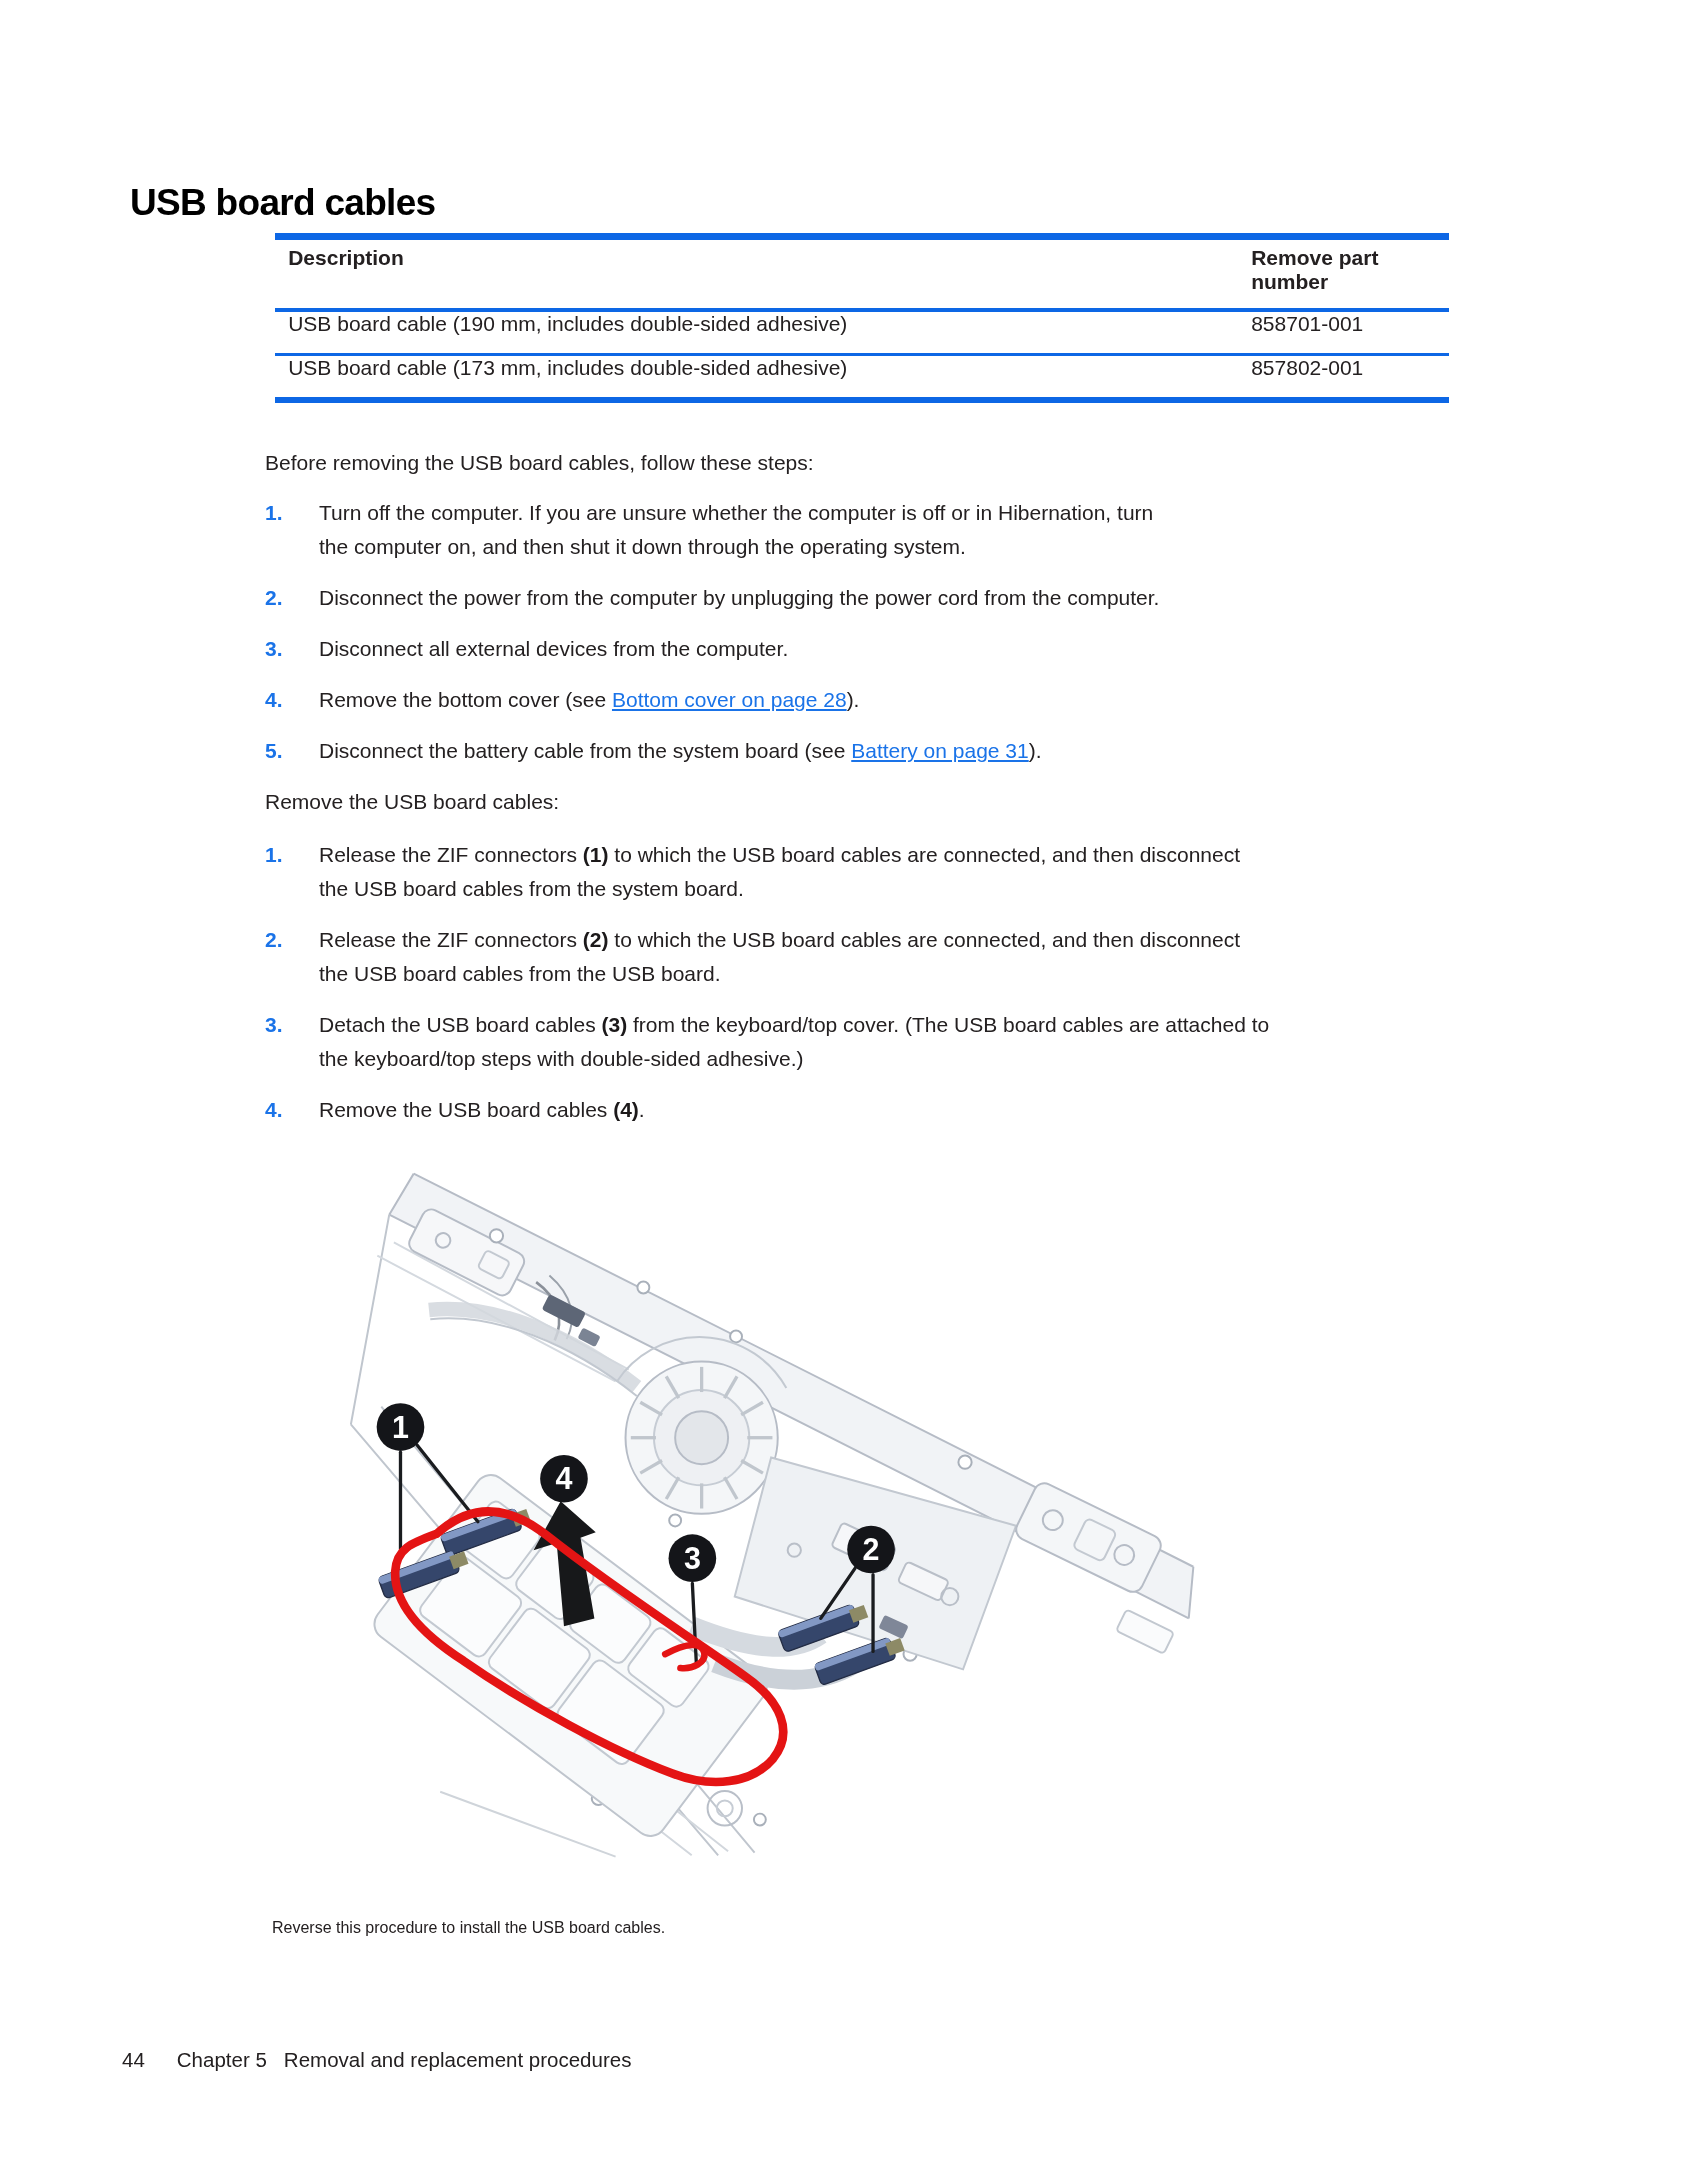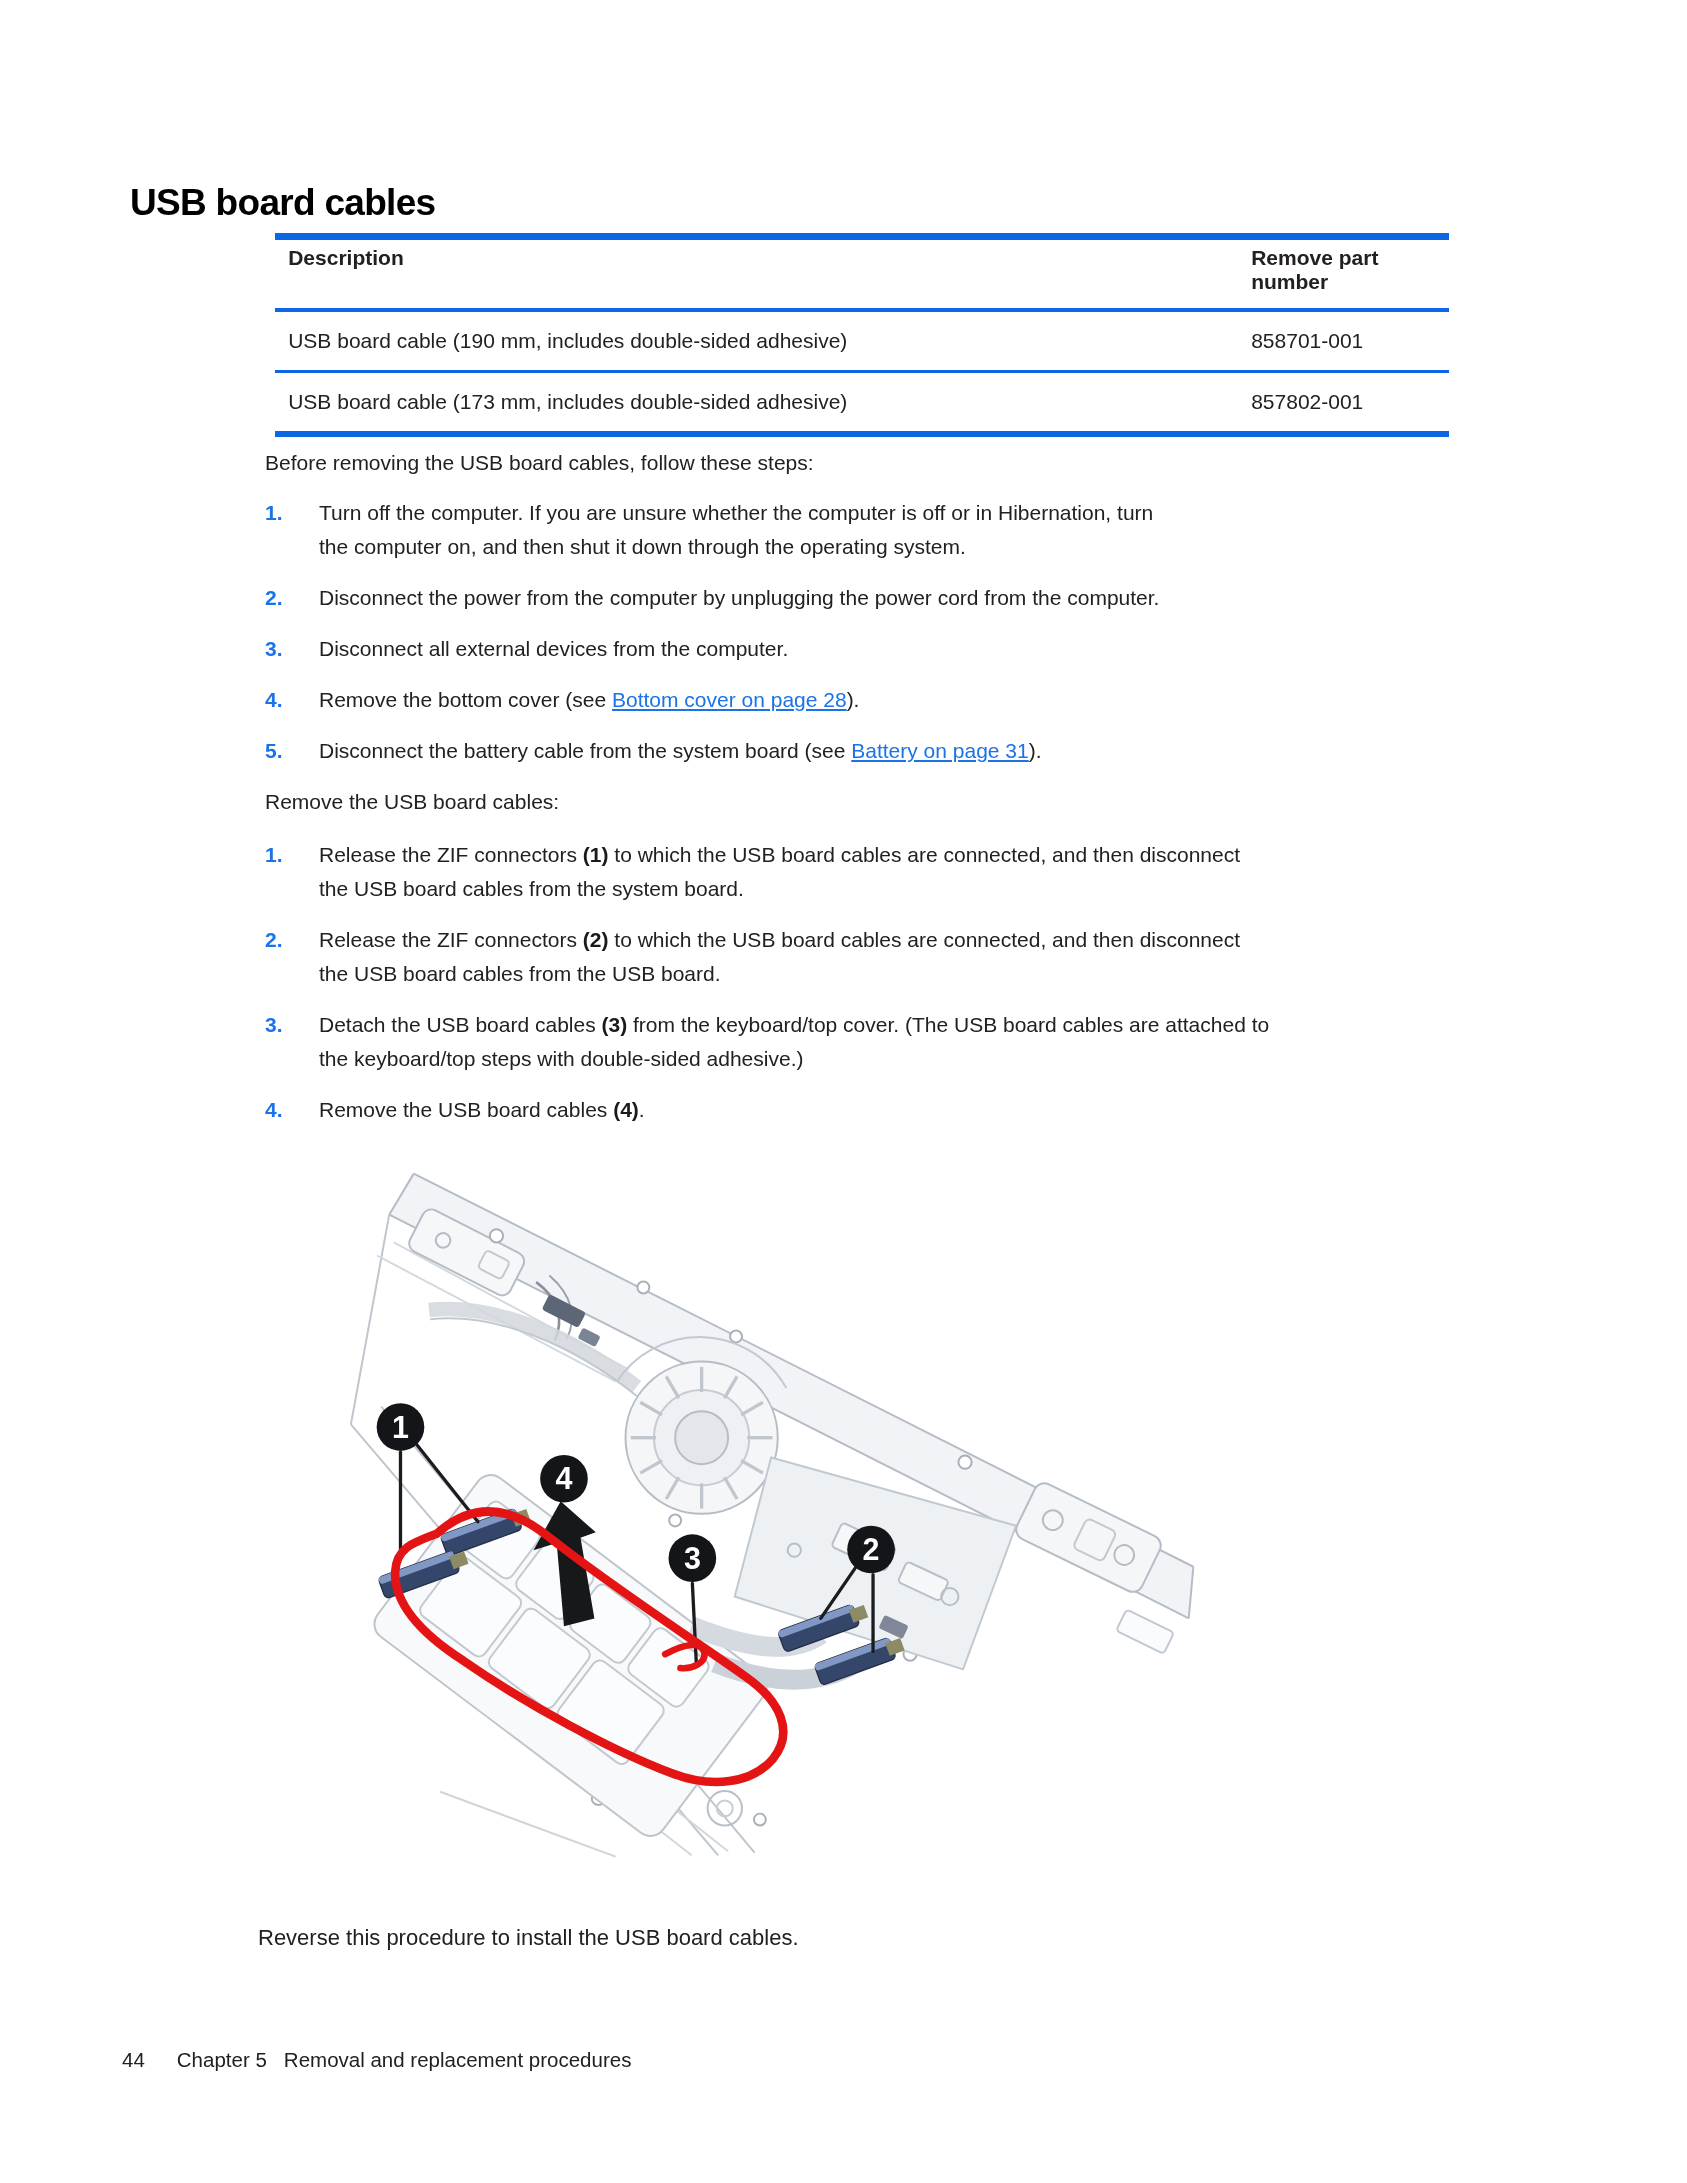--- a/index.html
+++ b/index.html
@@ -19,21 +19,21 @@
   .parts-table { position: absolute; left: 275px; top: 233px; width: 1174px; }
   .rule { background: #0d67e5; }
   .rule.top { height: 6.6px; }
   .rule.head { height: 4px; }
   .rule.mid { height: 3.3px; }
   .rule.bot { height: 6px; }
   .trow { display: flex; align-items: flex-start; padding-left: 13.2px; box-sizing: border-box; }
   .trow .c1 { width: 963px; flex: none; }
   .trow .c2 { flex: 1; }
   .trow.thead { padding-top: 6px; padding-bottom: 14.6px; font-weight: 700; font-size: 21px; }
-  .trow.tdata { padding-top: 17px; padding-bottom: 17px; font-size: 21px; }
+  .trow.tdata { padding-bottom: 17px; font-size: 21px; }
   
   .content {
     position: absolute; left: 265px; top: 446px; width: 1174px;
     font-size: 21px; line-height: 34px;
   }
   .lead { margin: 0 0 16px 0; }
   .lead2 { margin: 2.6px 0 18.5px 0; }
   .li { display: flex; margin: 0 0 17px 0; }
   .li .num { width: 54px; flex: none; font-weight: 700; color: #1a73e8; }
   .li .stext { flex: 1; }
@@ -41,21 +41,21 @@
   .content strong { font-weight: 700; color: #1c191a; }
   
   .figure { position: absolute; left: 331px; top: 1163px; width: 867px; height: 695px; }
   .figure svg { width: 100%; height: 100%; display: block; }
   .callout-num {
     font-family: "Liberation Sans", sans-serif;
     font-size: 46px; font-weight: 700; fill: #ffffff;
     text-anchor: middle;
   }
   
-  .closing { position: absolute; left: 258px; top: 1903px; font-size: 22px; }
+  .closing { position: absolute; left: 272px; top: 1903px; font-size: 16px; }
   .footer { position: absolute; left: 122px; top: 2048px; font-size: 20.5px; display: flex; }
   .footer .pnum { margin-right: 32px; }
   .footer .chap { margin-right: 17px; }
 </style>
 </head>
 <body>
 
 <h1 class="page-title">USB board cables</h1>
 
 <div class="parts-table">

